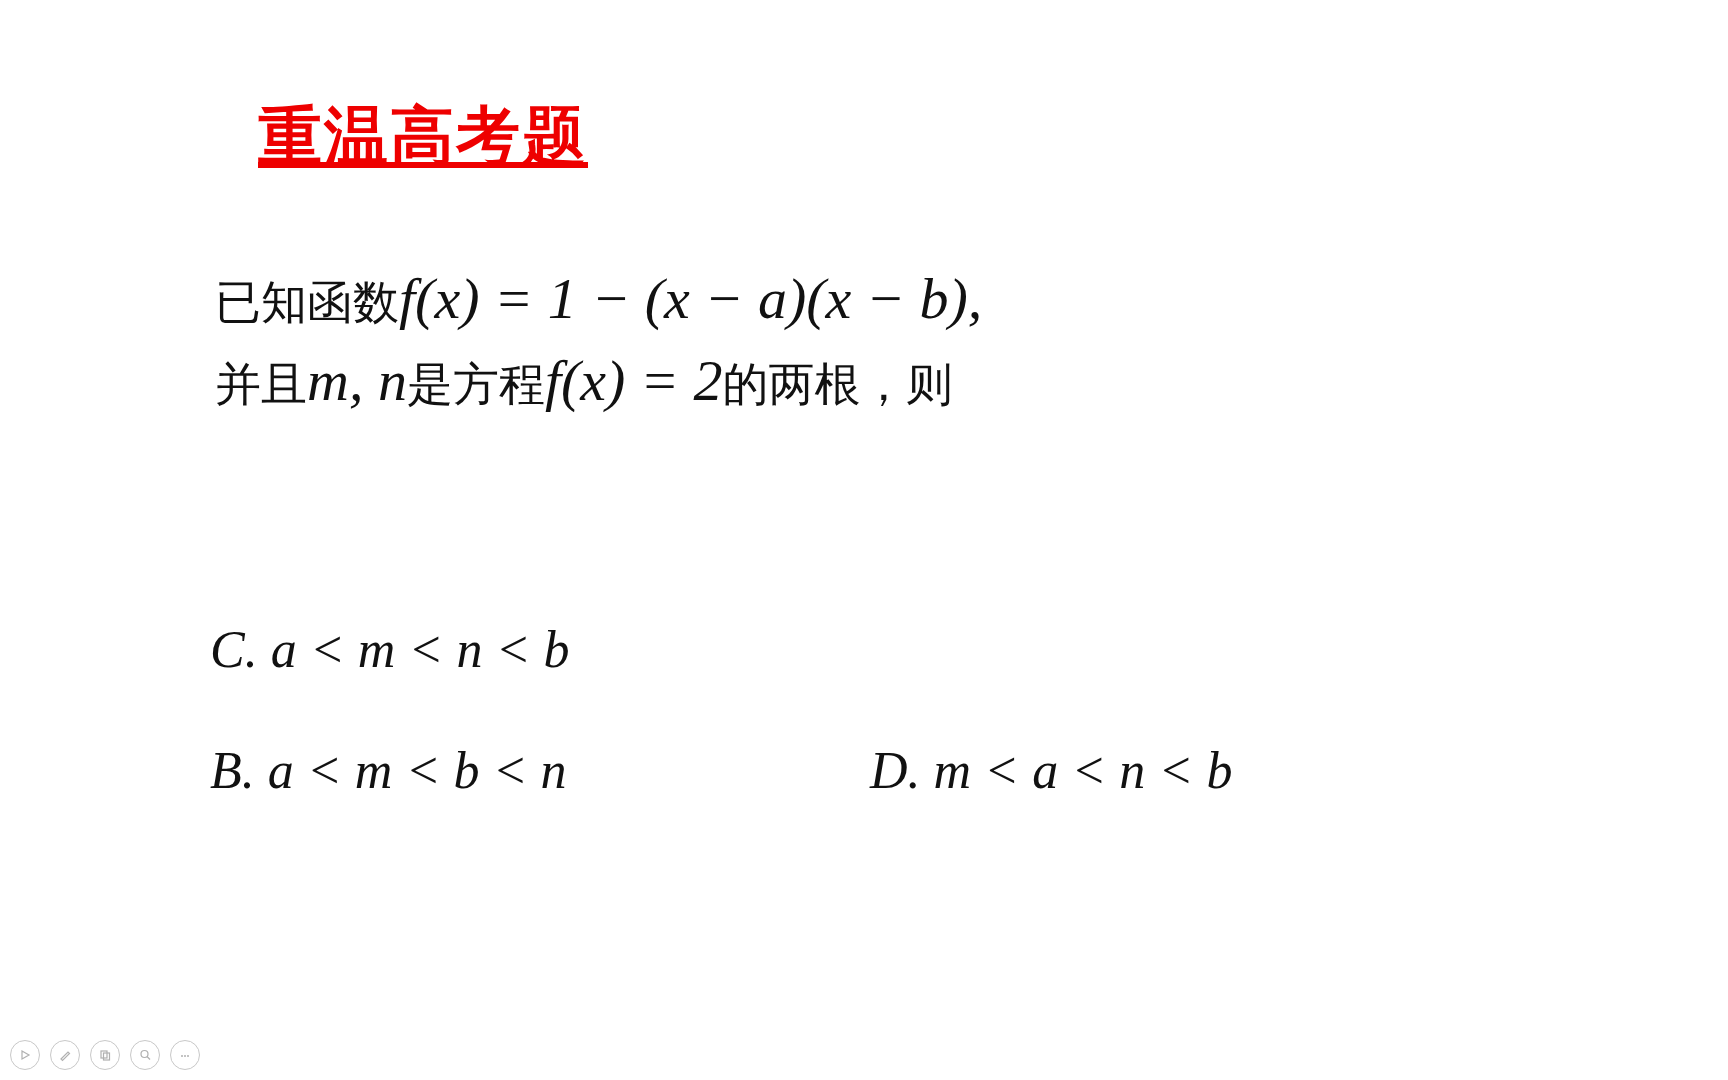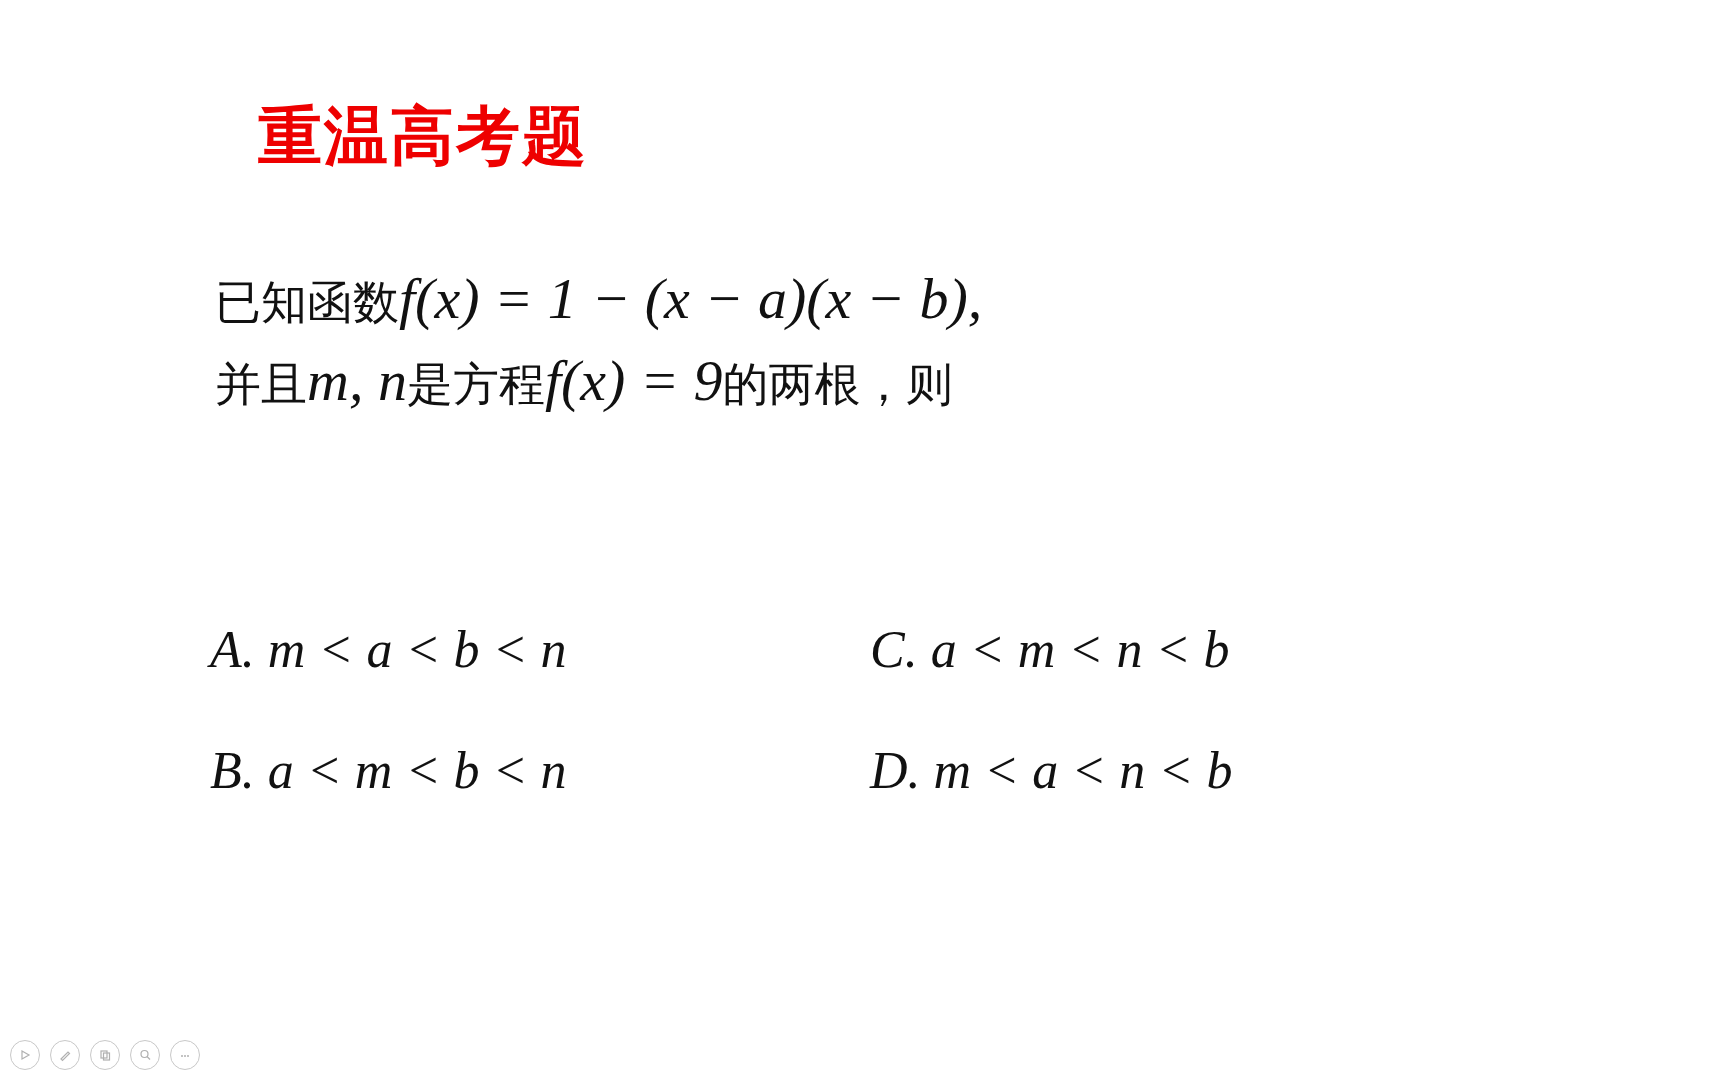--- a/index.html
+++ b/index.html
@@ -23,20 +23,21 @@
     position: absolute;
     left: 258px;
     top: 104px;
     font-family: "DejaVu Sans", sans-serif;
     font-weight: bold;
     font-size: 64px;
     line-height: 1;
     color: #ee0000;
     letter-spacing: 2px;
     white-space: nowrap;
+    text-decoration: underline;
   }
   .body-block {
     position: absolute;
     left: 215px;
     top: 258px;
     width: 1320px;
   }
   .stem-line {
     font-family: "Liberation Serif", serif;
     font-size: 58px;
@@ -105,30 +106,26 @@
 
 <div class="slide">
 
   <div class="title">重温高考题</div>
 
   <div class="body-block">
     <div class="stem-line">
       <span class="cjk">已知函数</span><span class="math">f(x) = 1 − (x − a)(x − b),</span>
     </div>
     <div class="stem-line">
-      <span class="cjk">并且</span><span class="math">m, n</span><span class="cjk">是方程</span><span class="math">f(x) = 9</span><span class="cjk">的两根，</span><span class="cjk">则</span>
+      <span class="cjk">并且</span><span class="math">m, n</span><span class="cjk">是方程</span><span class="math">f(x) = 2</span><span class="cjk">的两根，</span><span class="cjk">则</span>
     </div>
   </div>
 
   <div class="options">
     <div class="opt-row">
-      <div class="opt-cell opt-left">
-        <span>A.</span>
-        <span>m &lt; a &lt; b &lt; n</span>
-      </div>
       <div class="opt-cell opt-right">
         <span>C.</span>
         <span>a &lt; m &lt; n &lt; b</span>
       </div>
     </div>
     <div class="opt-row">
       <div class="opt-cell opt-left">
         <span>B.</span>
         <span>a &lt; m &lt; b &lt; n</span>
       </div>

